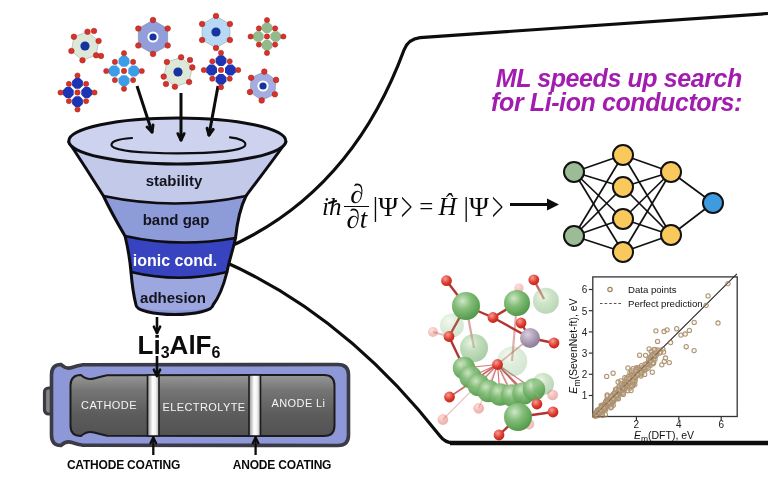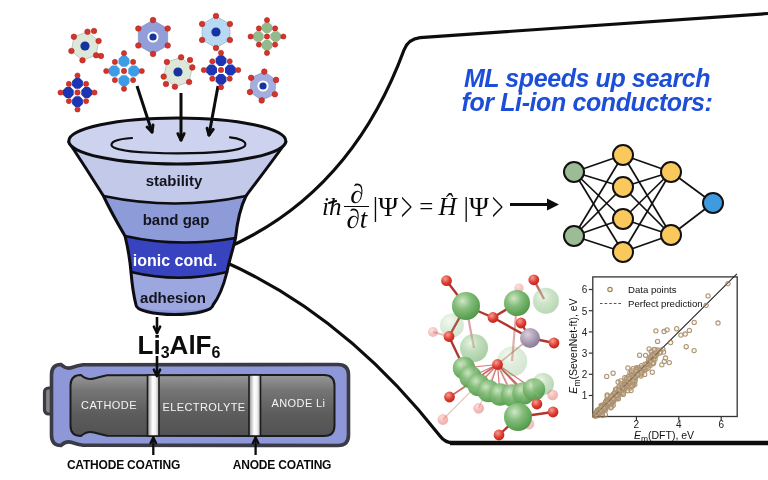--- a/index.html
+++ b/index.html
@@ -5,23 +5,23 @@
 #page { position:relative; width:768px; height:480px; font-family:"Liberation Sans",sans-serif; }
 svg { position:absolute; left:0; top:0; }
 .fl { font-size:15px; font-weight:bold; fill:#14141f; }
 .flw { font-size:16px; font-weight:bold; fill:#fff; }
 .bt { font-size:11px; fill:#f4f4f4; letter-spacing:0.4px; }
 .ct { font-size:12px; font-weight:bold; fill:#0a0a0a; letter-spacing:-0.2px; }
 .li { font-size:26px; font-weight:bold; fill:#0c0c0c; }
 .tk { font-size:10px; fill:#222; font-family:"Liberation Sans",sans-serif; }
 .lg { font-size:9.6px; fill:#111; font-family:"Liberation Sans",sans-serif; }
 .ax { font-size:10.5px; fill:#111; font-family:"Liberation Sans",sans-serif; }
-.title { position:absolute; left:432px; top:66px; width:310px; text-align:center;
+.title { position:absolute; left:432px; top:66px; width:310px; text-align:right;
   font-family:"Liberation Sans",sans-serif; font-weight:bold; font-style:italic;
-  font-size:25px; line-height:24px; color:#1d4ed8; letter-spacing:-0.4px; }
+  font-size:25px; line-height:24px; color:#a21caf; letter-spacing:-0.4px; }
 .eq { position:absolute; left:322px; top:179px; height:56px; display:flex; align-items:center;
   font-family:"Liberation Serif",serif; font-size:25px; color:#0a0a0a; }
 .eq .it { font-style:italic; }
 .hb { position:relative; font-style:italic; margin-right:1px; }
 .hbbar { position:absolute; left:-1px; top:7.5px; width:9px; height:1.6px; background:#0a0a0a; transform:rotate(-16deg); }
 .frac { display:inline-flex; flex-direction:column; align-items:center; font-size:27px; margin:0 2px; }
 .frac .num { line-height:24px; padding:0 3px; }
 .frac .den { line-height:25px; border-top:1.6px solid #0a0a0a; padding:0 2px; }
 .ket { font-style:normal; margin-left:1.5px; font-size:27px; }
 .rang { display:inline-block; transform:scaleY(1.55) scaleX(0.75); transform-origin:center; margin-left:1px; }

